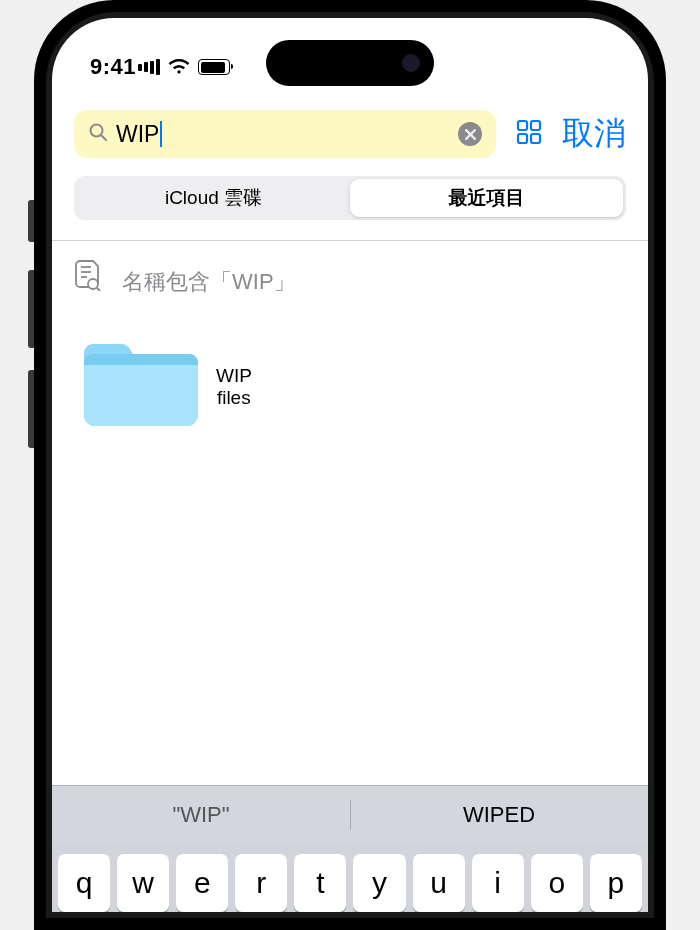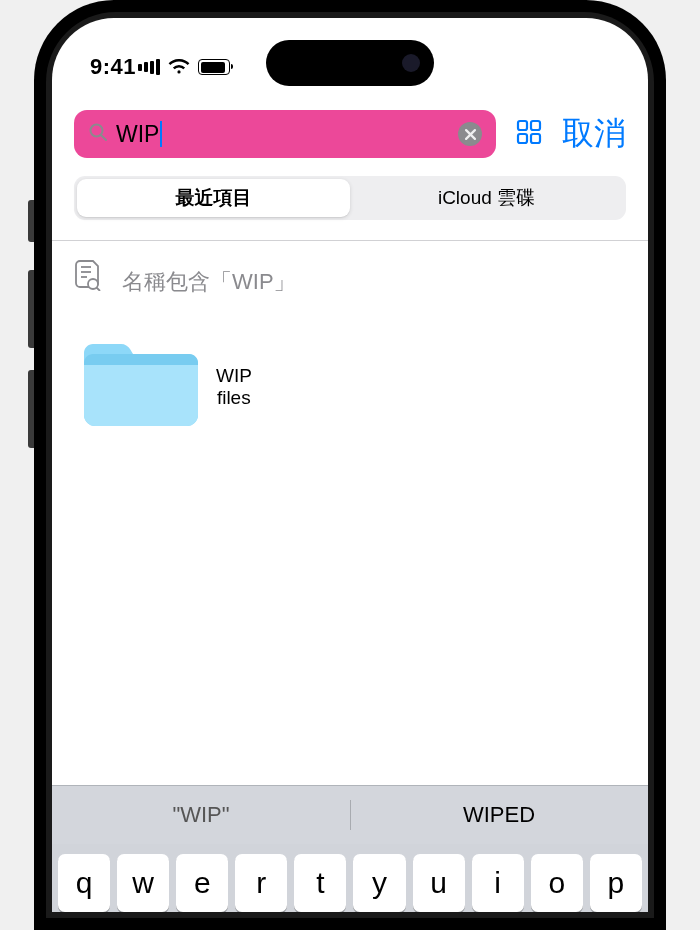--- a/index.html
+++ b/index.html
@@ -106,21 +106,21 @@
     }
     
     .header-row {
       display: flex;
       align-items: center;
       padding: 12px 22px 18px 22px;
       gap: 18px;
     }
     .search-field {
       flex: 1;
-      background: #ec4899;
+      background: #fef9c3;
       border-radius: 13px;
       height: 48px;
       display: flex;
       align-items: center;
       padding: 0 14px;
       gap: 8px;
     }
     .search-icon-svg { color: #8a8a8e; }
     .search-text { font-size: 23px; color: #000; display: flex; align-items: center; }
     .cursor {
@@ -308,22 +308,22 @@
             <rect x="4" y="4" width="9" height="9" rx="2"></rect>
             <rect x="17" y="4" width="9" height="9" rx="2"></rect>
             <rect x="4" y="17" width="9" height="9" rx="2"></rect>
             <rect x="17" y="17" width="9" height="9" rx="2"></rect>
           </svg>
         </div>
         <div class="cancel-btn">取消</div>
       </div>
 
       <div class="segmented">
+        <div class="segment">iCloud 雲碟</div>
         <div class="segment active">最近項目</div>
-        <div class="segment">iCloud 雲碟</div>
       </div>
 
       <div class="divider"></div>
 
       <div class="filter-row">
         <span>
           <svg width="28" height="32" viewBox="0 0 28 32" fill="none" stroke="#8a8a8e" stroke-width="1.8">
             <path d="M6 2h13l5 5v17a4 4 0 01-4 4H6a4 4 0 01-4-4V6a4 4 0 014-4z"></path>
             <line x1="7" y1="8" x2="17" y2="8"></line>
             <line x1="7" y1="13" x2="17" y2="13"></line>

